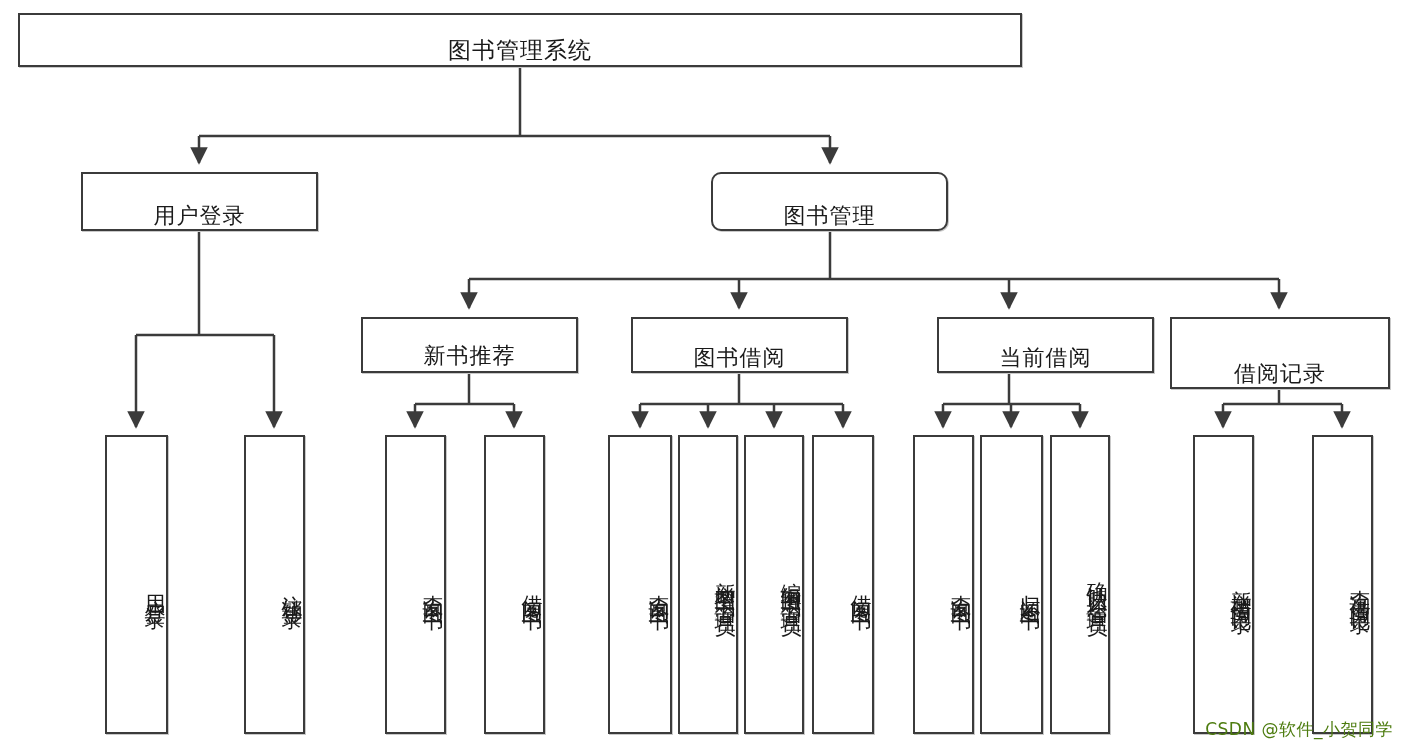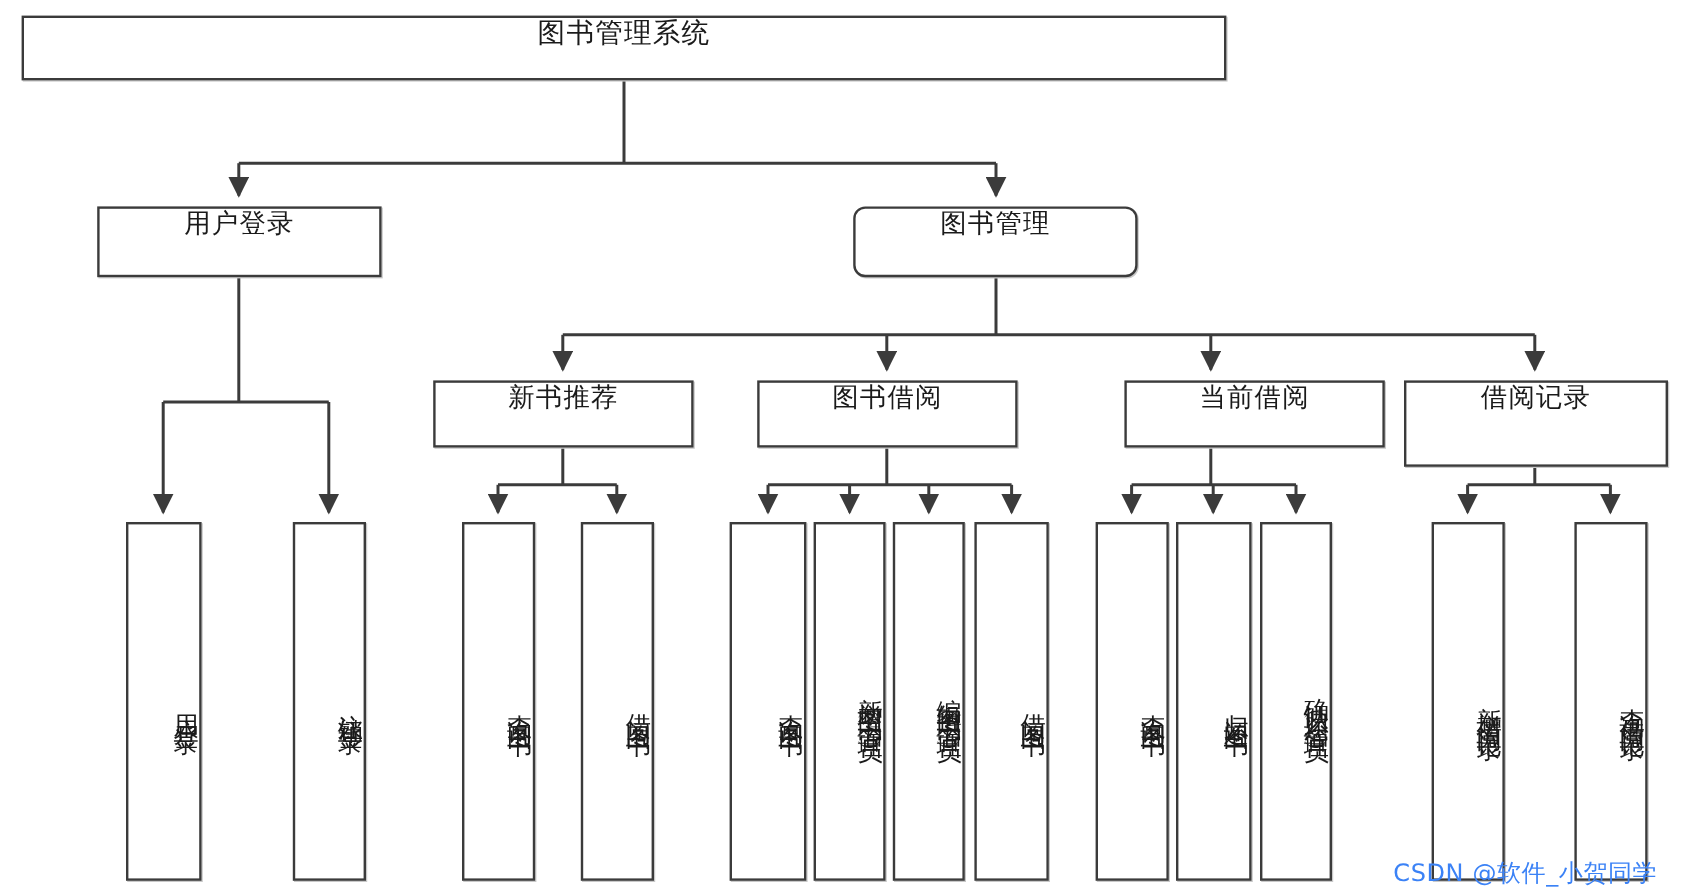--- a/index.html
+++ b/index.html
@@ -25,21 +25,21 @@
     width: 1405px;
     height: 747px;
     pointer-events: none;
   }
   .node {
     position: absolute;
     box-sizing: border-box;
     border: 2px solid #3b3b3b;
     background: #ffffff;
     display: flex;
-    align-items: flex-start;
+    align-items: flex-end;
     justify-content: center;
     color: #1a1a1a;
     box-shadow: 1px 1px 0 #c9c9c9;
   }
   .node.horizontal {
     font-size: 22px;
     letter-spacing: 1px;
     line-height: 1.2;
   }
   .node.root {
@@ -55,24 +55,24 @@
     justify-content: center;
     line-height: 1.05;
   }
   .node.vertical .vlabel {
     writing-mode: vertical-rl;
     text-orientation: upright;
     white-space: nowrap;
   }
   #watermark {
     position: absolute;
-    right: 24px;
+    right: 12px;
     bottom: 6px;
-    font-size: 20px;
-    color: #3b82f6;
+    font-size: 17px;
+    color: #4d7c0f;
     letter-spacing: 0.5px;
     white-space: nowrap;
     font-family: "DejaVu Sans", "Liberation Sans", sans-serif;
   }
 </style>
 </head>
 <body>
 
 <div id="canvas">
 
@@ -130,21 +130,21 @@
     <span>图书管理系统</span>
   </div>
 
   <div class="node horizontal" style="left:81px; top:172px; width:237px; height:59px;">
     <span>用户登录</span>
   </div>
   <div class="node horizontal" style="left:711px; top:172px; width:237px; height:59px;border-radius:10px;">
     <span>图书管理</span>
   </div>
 
-  <div class="node horizontal" style="left:361px; top:317px; width:217px; height:56px;">
+  <div class="node horizontal" style="left:361px; top:317px; width:217px; height:56px;font-family:Liberation Mono, monospace;">
     <span>新书推荐</span>
   </div>
   <div class="node horizontal" style="left:631px; top:317px; width:217px; height:56px;">
     <span>图书借阅</span>
   </div>
   <div class="node horizontal" style="left:901px; top:317px; width:217px; height:56px;margin-left:36px;">
     <span>当前借阅</span>
   </div>
   <div class="node horizontal" style="left:1170px; top:317px; width:220px; height:72px;">
     <span>借阅记录</span>

